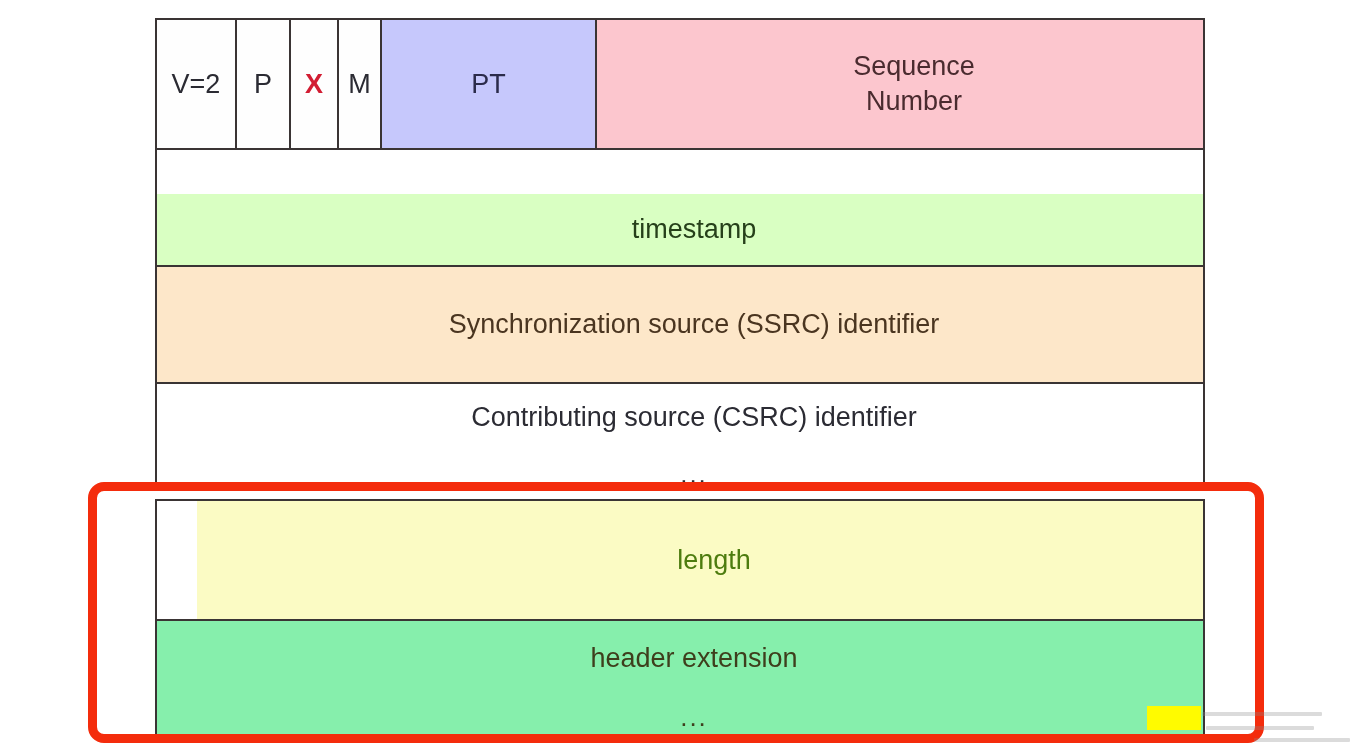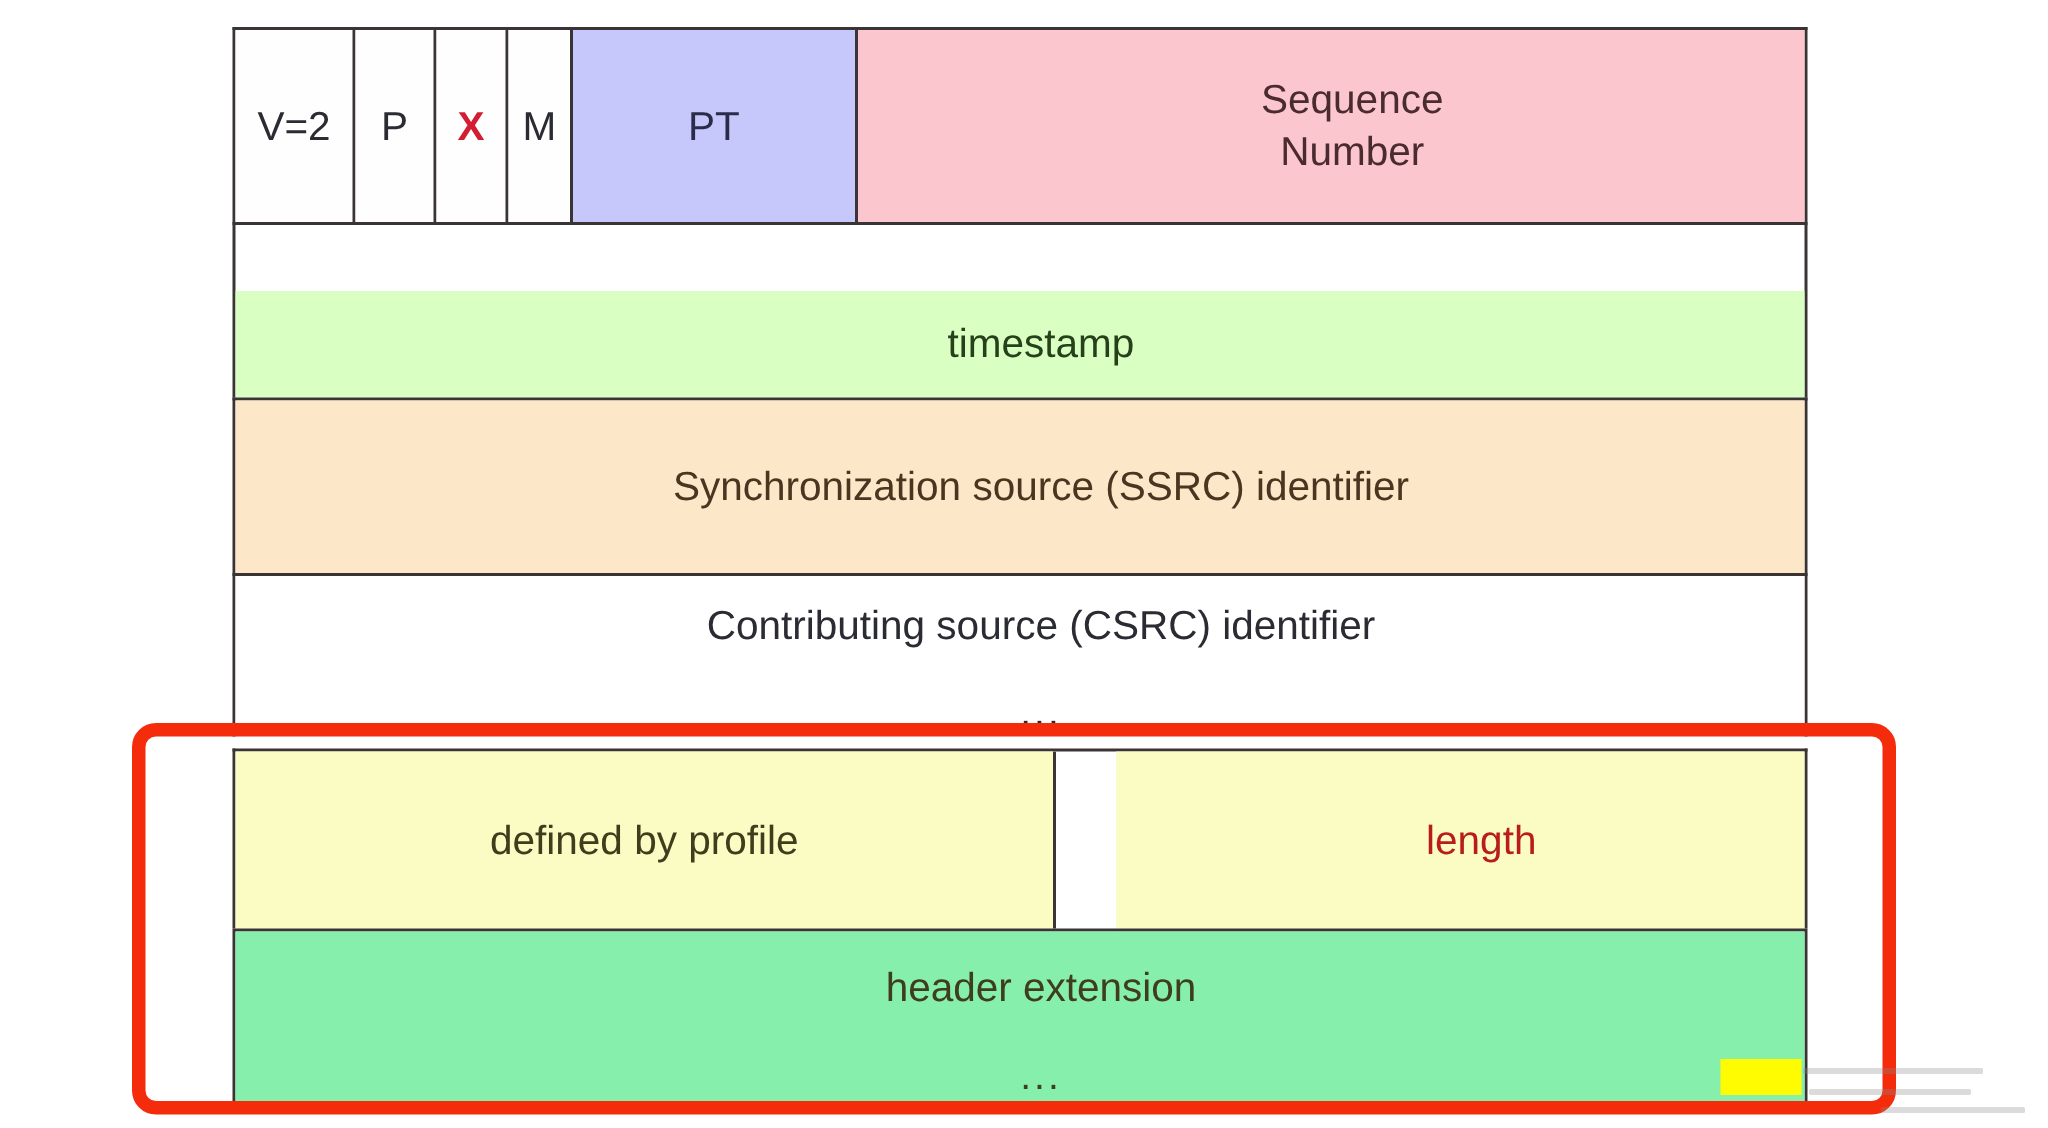--- a/index.html
+++ b/index.html
@@ -53,21 +53,21 @@
   }
   .cell:last-child { border-right: 0; padding-left: 28px; }
 
   
   .r1 { height: 130px; }
   .c-v   { width: 80px;  background: #fefefe; }
   .c-p   { width: 54px;  background: #fefefe; }
   .c-x   { width: 48px;  background: #fefefe; color: #d21d33; font-weight: bold; }
   .c-cc  { width: 128px; background: #e3c6fd; color: #43284f; }
   .c-m   { width: 43px;  background: #fefefe; }
-  .c-pt  { width: 190px; background: #c6c8fc; color: #2b2b4a; }
+  .c-pt  { width: 215px; background: #c6c8fc; color: #2b2b4a; }
   .c-seq { flex: 1 1 auto; background: #fcc6ce; color: #4a2b2f; white-space: normal; }
 
   
   .r2 { height: 117px; }
   .c-ts { width: 100%; background: #d9ffc2; color: #26401a; margin-top: 44px; }
 
   
   .r3 { height: 117px; }
   .c-ssrc { width: 100%; background: #fde7c9; color: #4a3520; }
 
@@ -89,21 +89,21 @@
     margin-bottom: 4px;
     color: #2b2b33;
   }
 
   
   .gap { height: 8px; background: #ffffff; }
 
   
   .r5 { height: 120px; border-top-width: 2.5px; }
   .c-profile { width: 547px; background: #fbfbc4; color: #3e3e1c; }
-  .c-length  { flex: 1 1 auto; background: #fbfbc4; color: #b91c1c; margin-left: 40px; }
+  .c-length  { flex: 1 1 auto; background: #fbfbc4; color: #4d7c0f; margin-left: 40px; }
 
   
   .r6 { height: 117px; }
   .c-hdrext {
     width: 100%;
     background: #86efac;
     color: #3e3e1c;
     justify-content: flex-start;
     padding-top: 20px;
   }
@@ -181,21 +181,20 @@
     <div class="row r4">
       <div class="cell c-csrc">
         <span>Contributing source (CSRC) identifier</span>
         <span class="ellipsis-line">...</span>
       </div>
     </div>
 
     <div class="gap"></div>
 
     <div class="row r5">
-      <div class="cell c-profile">defined by profile</div>
       <div class="cell c-length">length</div>
     </div>
 
     <div class="row r6">
       <div class="cell c-hdrext">
         <span>header extension</span>
         <span class="ellipsis-line">...</span>
       </div>
     </div>
 

